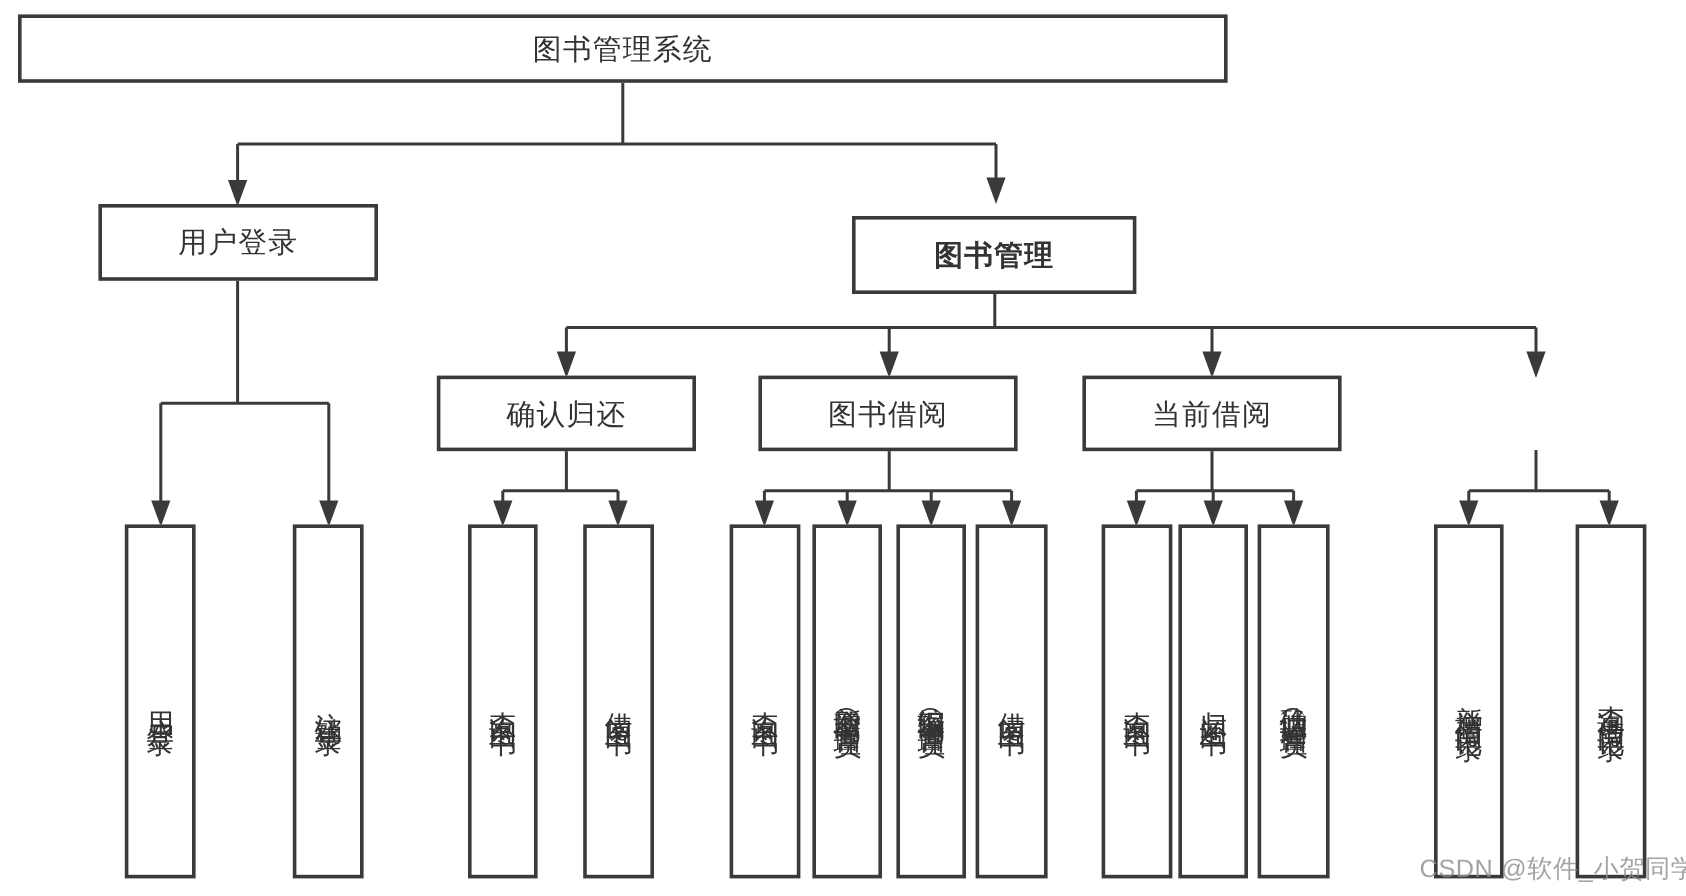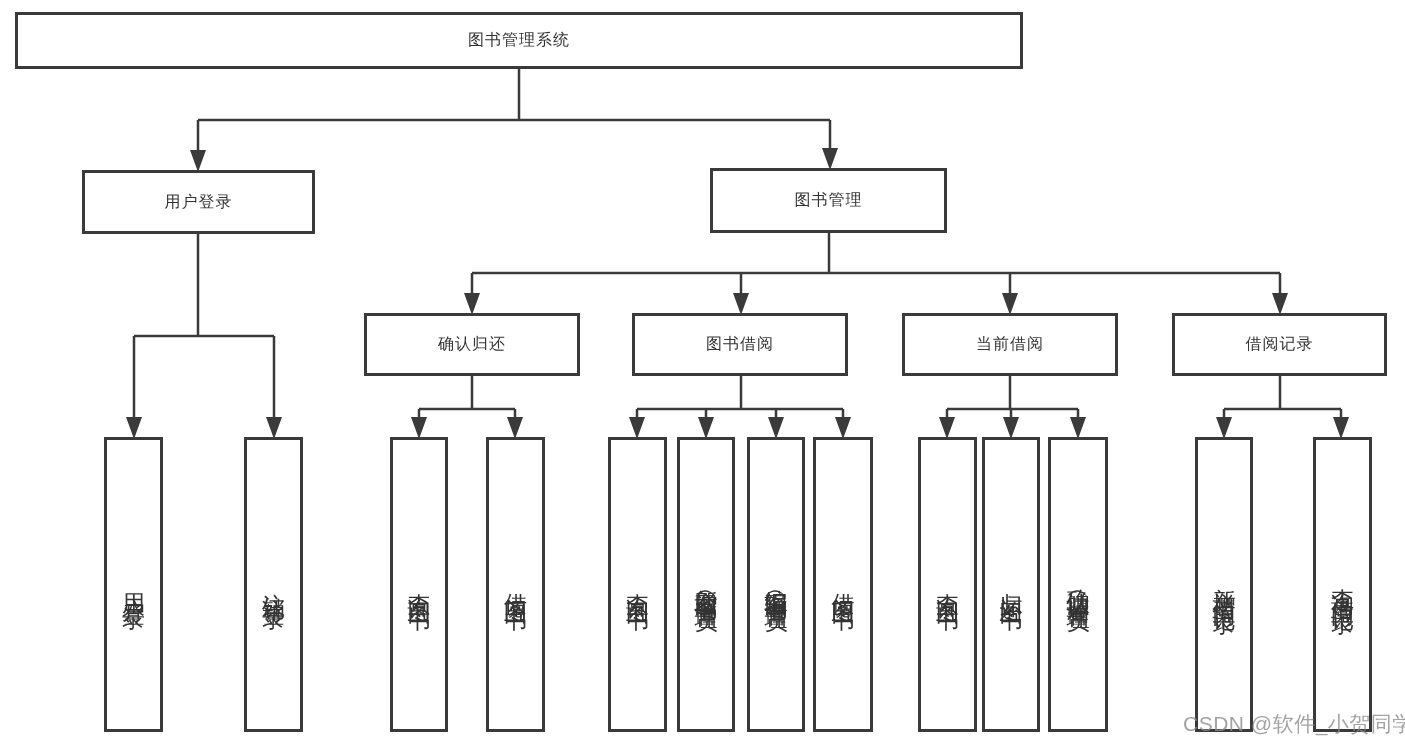--- a/index.html
+++ b/index.html
@@ -18,21 +18,21 @@
     width: 1405px; height: 747px;
   }
   .hbox {
     position: absolute;
     box-sizing: border-box;
     border: 3px solid #3a3a3a;
     background: #ffffff;
     display: flex;
     align-items: center;
     justify-content: center;
-    font-size: 16px;
+    font-size: 24px;
     letter-spacing: 1px;
     color: #333333;
     z-index: 2;
   }
   .vbox {
     position: absolute;
     box-sizing: border-box;
     border: 3px solid #3a3a3a;
     background: #ffffff;
     top: 437px;
@@ -94,26 +94,25 @@
       M939 417 L955 417 L947 439 Z
       M1003 417 L1019 417 L1011 439 Z
       M1070 417 L1086 417 L1078 439 Z
       M1216 417 L1232 417 L1224 439 Z
       M1333 417 L1349 417 L1341 439 Z"></path>
   </svg>
 
   <div class="hbox" style="left:15px; top:12px; width:1008px; height:57px;">图书管理系统</div>
 
   <div class="hbox" style="left:82px; top:170px; width:233px; height:64px;">用户登录</div>
-  <div class="hbox" style="left:710px; top:168px; width:237px; height:65px;">图书管理</div>
+  <div class="hbox" style="left:710px; top:180px; width:237px; height:65px;font-weight:bold;">图书管理</div>
 
   <div class="hbox" style="left:364px; top:313px; width:216px; height:63px;">确认归还</div>
   <div class="hbox" style="left:632px; top:313px; width:216px; height:63px;">图书借阅</div>
   <div class="hbox" style="left:902px; top:313px; width:216px; height:63px;">当前借阅</div>
-  <div class="hbox" style="left:1172px; top:313px; width:215px; height:63px;">借阅记录</div>
 
   <div class="vbox" style="left:104px; width:59px;">用户登录</div>
   <div class="vbox" style="left:244px; width:59px;">注销登录</div>
 
   <div class="vbox" style="left:390px; width:58px;">查询图书</div>
   <div class="vbox" style="left:486px; width:59px;">借阅图书</div>
 
   <div class="vbox" style="left:608px; width:59px;">查询图书</div>
   <div class="vbox long" style="left:677px; width:58px;">新增图书（管理员）</div>
   <div class="vbox long" style="left:747px; width:58px;">编辑图书（管理员）</div>

